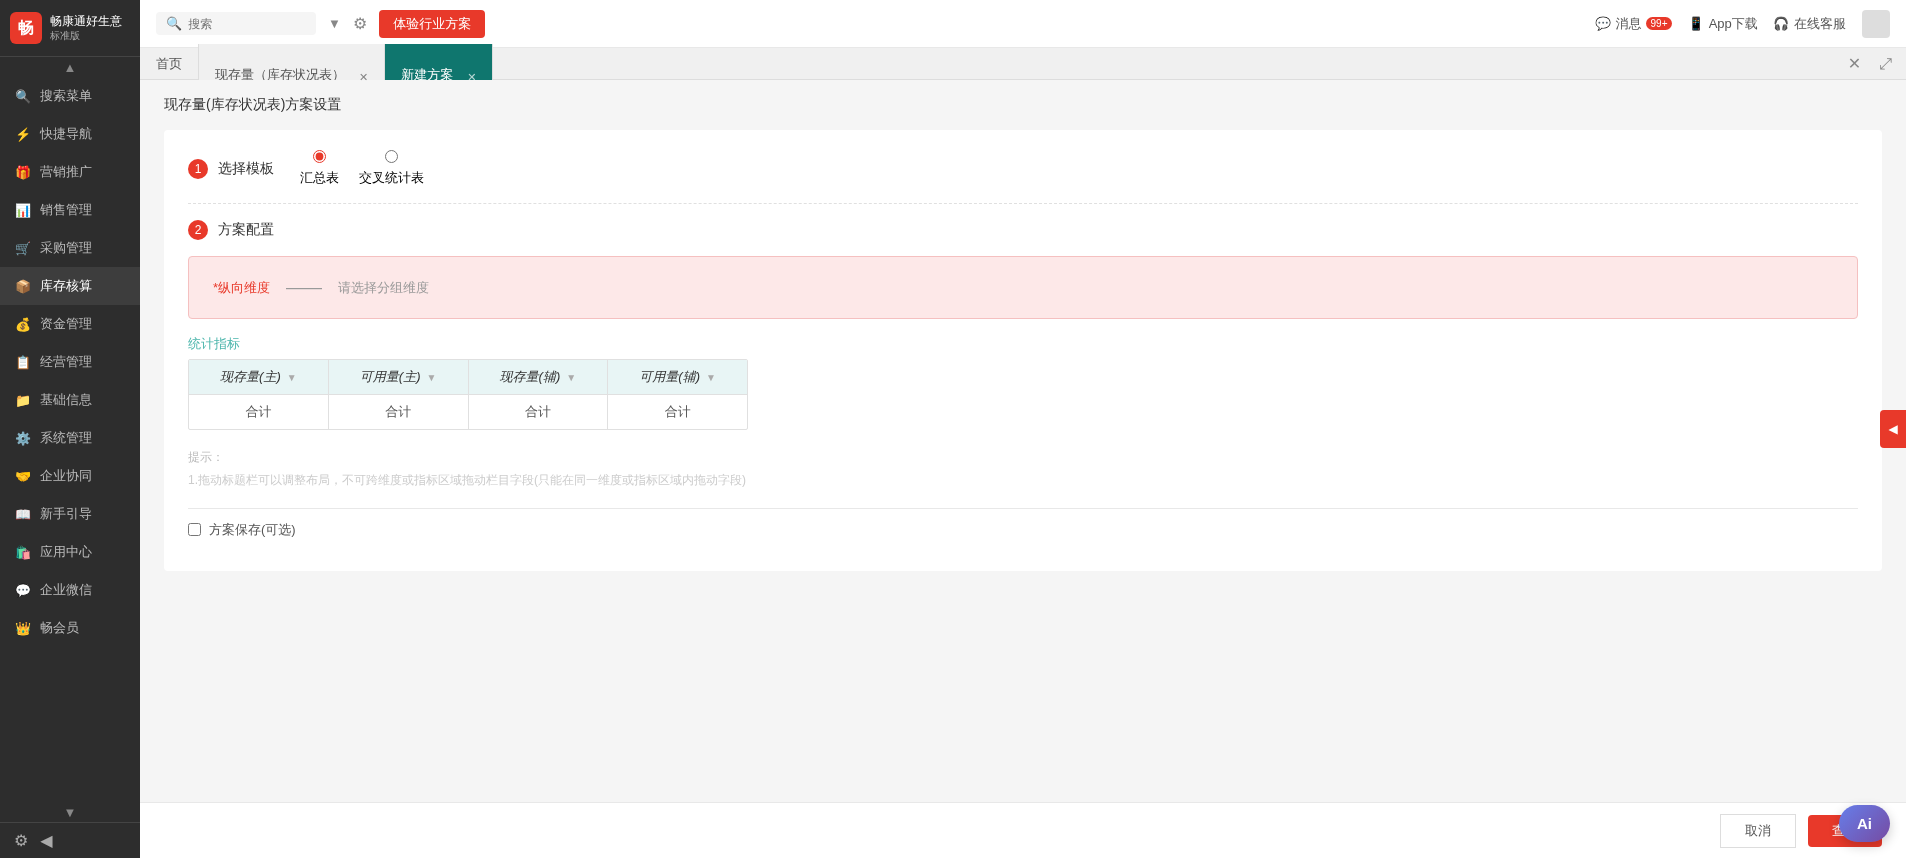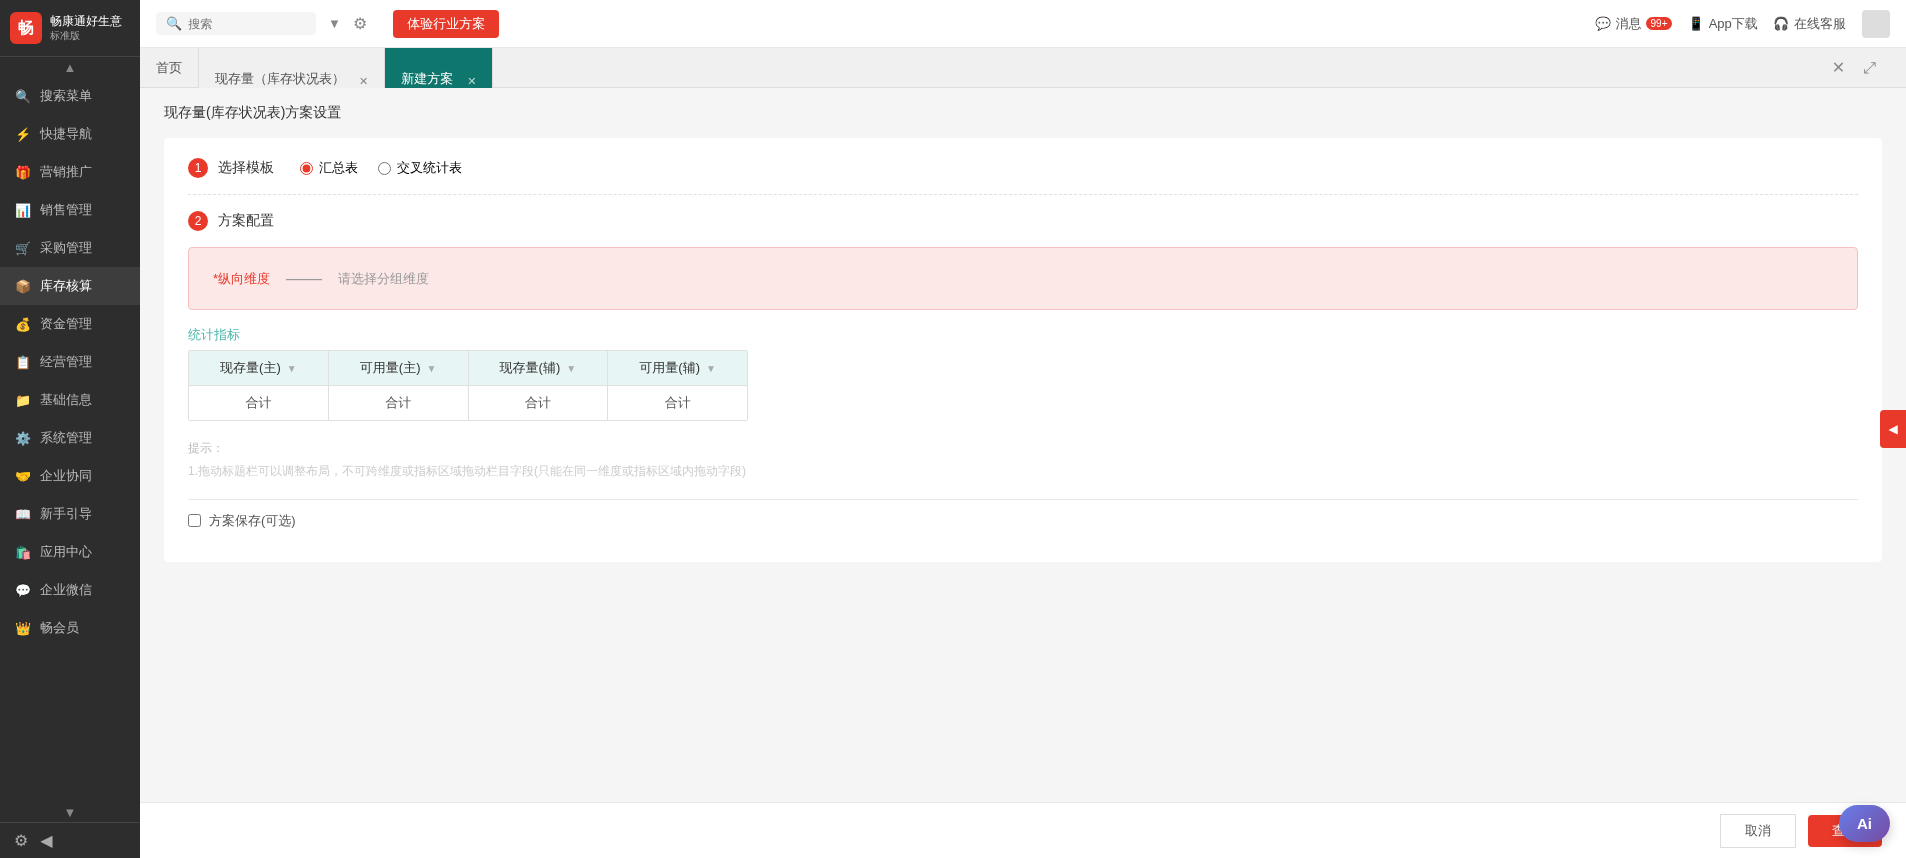--- a/index.html
+++ b/index.html
@@ -130,21 +130,20 @@
       font-size: 16px;
     }
     .topbar-btn {
       background: #e8392a;
       color: #fff;
       border: none;
       border-radius: 4px;
       padding: 5px 14px;
       font-size: 13px;
       cursor: pointer;
-      margin-left: 14px;
     }
     .topbar-right {
       margin-left: auto;
       display: flex;
       align-items: center;
       gap: 16px;
     }
     .topbar-right-item {
       display: flex;
       align-items: center;
@@ -162,25 +161,25 @@
     }
     .topbar-avatar {
       width: 28px;
       height: 28px;
       background: #ddd;
       border-radius: 4px;
     }
 
     
     .tabbar {
-      height: 40px;
+      height: 32px;
       background: #f0f0f0;
       display: flex;
       align-items: center;
-      padding: 0 16px 0 0;
+      padding: 0 0 0 0;
       border-bottom: 1px solid #ddd;
       flex-shrink: 0;
     }
     .tab {
       display: flex;
       align-items: flex-end;
       gap: 14px;
       padding: 0 16px;
       height: 40px;
       background: #f0f0f0;
@@ -273,20 +272,21 @@
     .radio-group {
       display: flex;
       align-items: center;
       gap: 20px;
     }
     .radio-item {
       display: flex;
       align-items: center;
       gap: 6px;
       cursor: pointer;
+      flex-direction: column;
     }
     .radio-item input[type="radio"] {
       accent-color: #e8392a;
     }
 
     
     .divider {
       border: none;
       border-top: 1px dashed #e0e0e0;
       margin: 16px 0;
@@ -372,20 +372,21 @@
       min-width: 130px;
       padding: 8px 12px;
       display: flex;
       align-items: center;
       justify-content: center;
       gap: 6px;
       border-right: 1px solid #e0e0e0;
       font-size: 13px;
       color: #333;
       cursor: pointer;
+      font-style: italic;
     }
     .stat-col-header:last-child { border-right: none; }
     .stat-col-header .caret { color: #aaa; font-size: 10px; }
     .stat-table-body { display: flex; }
     .stat-col-cell {
       flex: 1;
       min-width: 130px;
       padding: 8px 12px;
       text-align: center;
       border-right: 1px solid #e0e0e0;

